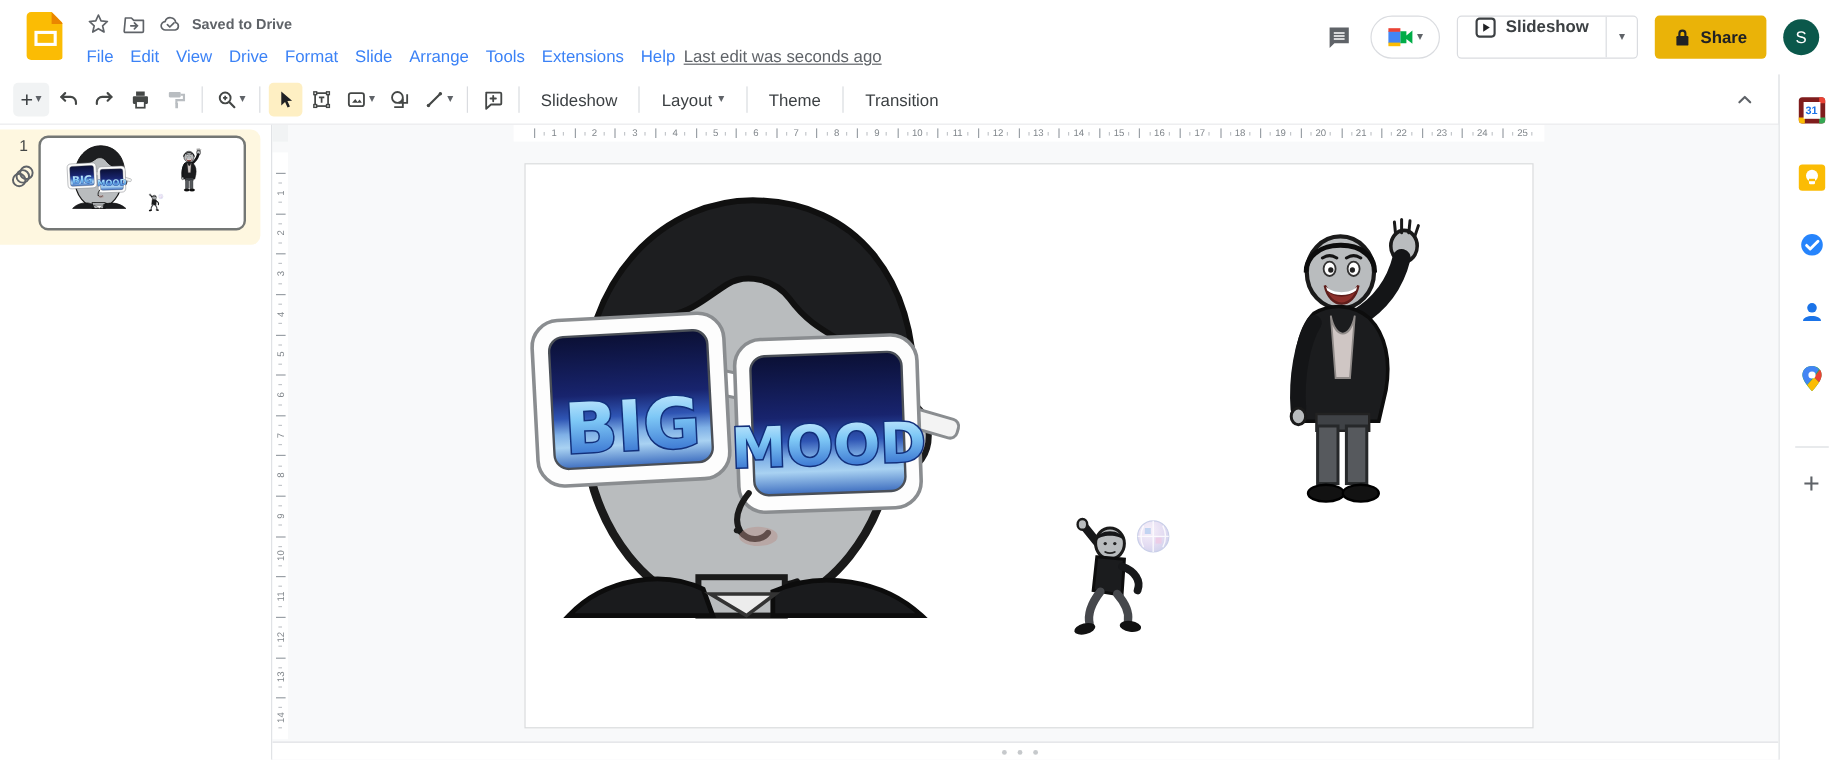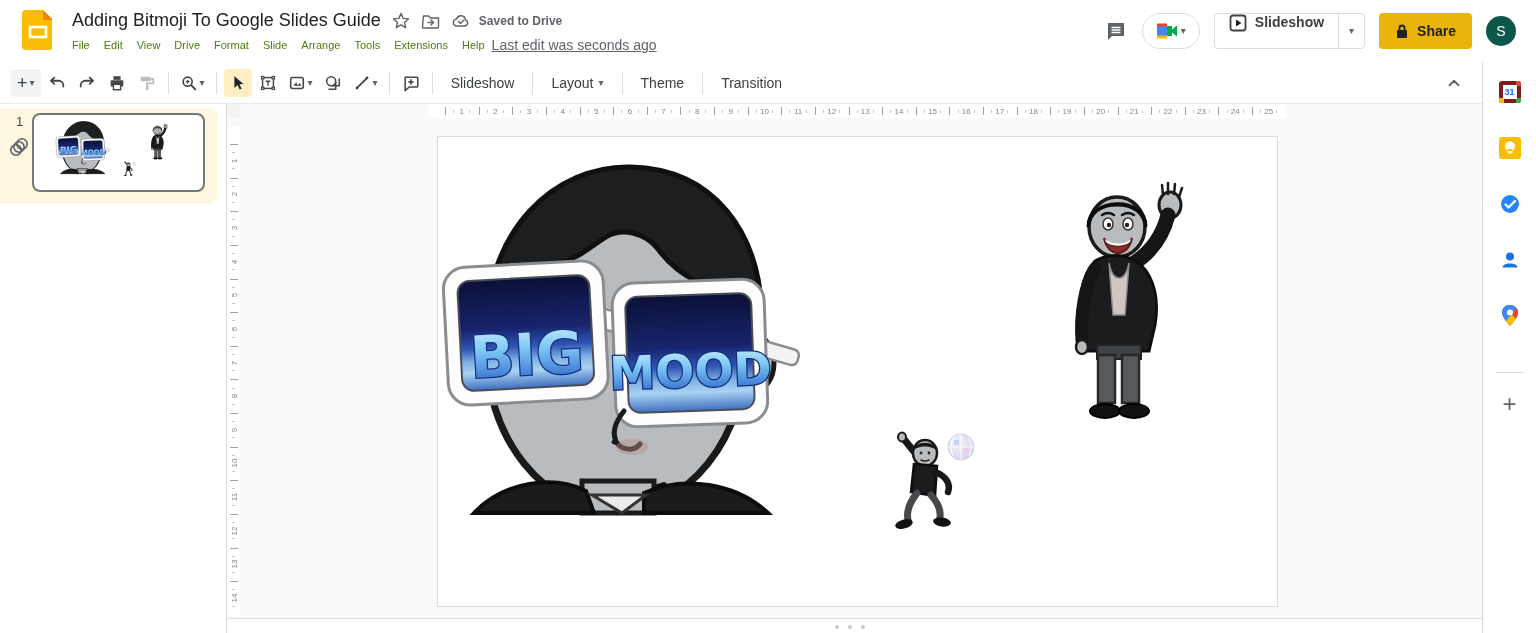--- a/index.html
+++ b/index.html
@@ -8,21 +8,21 @@
   svg{display:block}
 
   
   #header{position:absolute;left:0;top:0;width:1536px;height:62px;background:#fff}
   #logo{position:absolute;left:22px;top:10px;width:30px;height:40px}
   #title-row{position:absolute;left:72px;top:10px;display:flex;align-items:center;gap:10px}
   #doc-title{font-size:18px;color:#202124;white-space:nowrap}
   .hdr-ic{width:20px;height:20px;color:#5f6368}
   #saved-status{font-size:12px;color:#5f6368;font-weight:bold;margin-left:-2px}
   #menu-row{position:absolute;left:65px;top:36px;display:flex;align-items:center}
-  .menu-item{font-size:11px;color:#4d7c0f;padding:3px 7px;border-radius:4px;cursor:pointer}
+  .menu-item{font-size:14px;color:#3b82f6;padding:3px 7px;border-radius:4px;cursor:pointer}
   #last-edit{font-size:14px;color:#5f6368;text-decoration:underline;margin-left:0;cursor:pointer}
   #header-right{position:absolute;right:20px;top:13px;display:flex;align-items:center;gap:14px}
   .pill{display:flex;align-items:center;justify-content:center;border:1px solid #dadce0;border-radius:18px;background:#fff}
   #meet-pill{width:58px;height:36px;gap:3px;cursor:pointer}
   #slideshow-btn{display:flex;align-items:stretch;border:1px solid #dadce0;border-radius:4px;height:36px;overflow:hidden;background:#fff}
   #slideshow-main{display:flex;gap:8px;padding:0 14px;cursor:pointer}
   #slideshow-label{font-size:14px;font-weight:bold;color:#3c4043}
   #slideshow-caret{display:flex;align-items:center;justify-content:center;width:26px;border-left:1px solid #dadce0;cursor:pointer}
   .caret{font-size:10px;color:#5f6368;line-height:1}
   #share-btn{display:flex;align-items:center;gap:8px;height:36px;padding:0 16px;border-radius:4px;background:#eab308;cursor:pointer}
@@ -213,21 +213,20 @@
 </svg>
 
 <div id="header">
   <svg id="logo" viewBox="0 0 30 40">
     <path d="M3,0 h17 l10,10 v26 a4,4 0 0 1 -4,4 h-23 a4,4 0 0 1 -4,-4 v-32 a4,4 0 0 1 4,-4 z" fill="#fbbc04" transform="translate(1,0)"></path>
     <path d="M20,0 l10,10 h-10 z" fill="#ea8600" transform="translate(1,0)"></path>
     <rect x="8" y="17" width="16" height="10" fill="none" stroke="#fff" stroke-width="2.6"></rect>
   </svg>
 
   <div id="title-row">
-    <span id="doc-title">Adding Bitmoji To Google Slides Guide</span>
     <svg class="hdr-ic" viewBox="0 0 20 20">
       <path d="M10 2.5 l2.2 4.9 5.3 .5 -4 3.6 1.2 5.2 -4.7 -2.8 -4.7 2.8 1.2 -5.2 -4 -3.6 5.3 -.5 z" fill="none" stroke="currentColor" stroke-width="1.4" stroke-linejoin="round"></path>
     </svg>
     <svg class="hdr-ic" viewBox="0 0 20 20">
       <path d="M2.5 5 h5 l2 2 h8 v9 a1 1 0 0 1 -1 1 h-14 a1 1 0 0 1 -1 -1 z" fill="none" stroke="currentColor" stroke-width="1.4" stroke-linejoin="round"></path>
       <path d="M7 11.5 h5 M10 9 l2.5 2.5 L10 14" fill="none" stroke="currentColor" stroke-width="1.4" stroke-linecap="round"></path>
     </svg>
     <svg class="hdr-ic" viewBox="0 0 20 20">
       <path d="M6 15 a3.5 3.5 0 0 1 -.4 -7 a4.5 4.5 0 0 1 8.8 .8 a3.2 3.2 0 0 1 -.4 6.2 z" fill="none" stroke="currentColor" stroke-width="1.4" stroke-linejoin="round"></path>
       <path d="M7.5 10.5 l2 2 L13 9" fill="none" stroke="currentColor" stroke-width="1.4" stroke-linecap="round" stroke-linejoin="round"></path>

